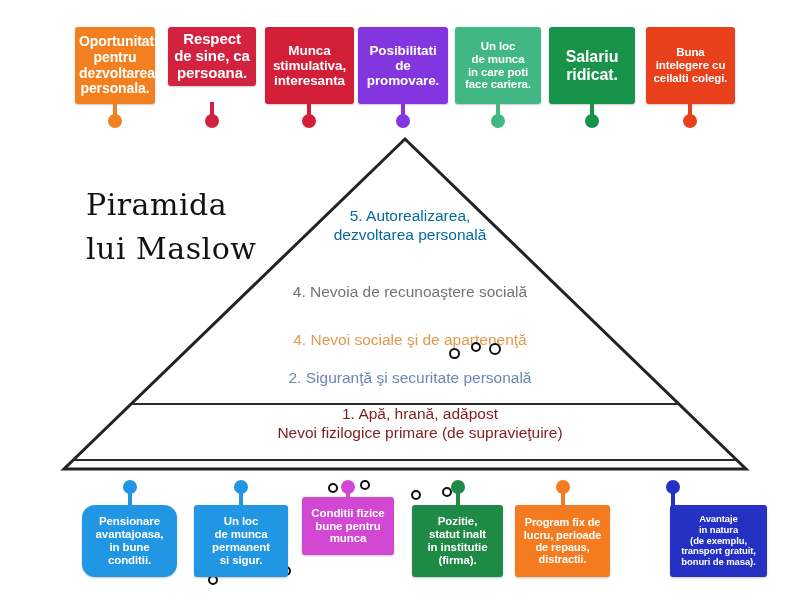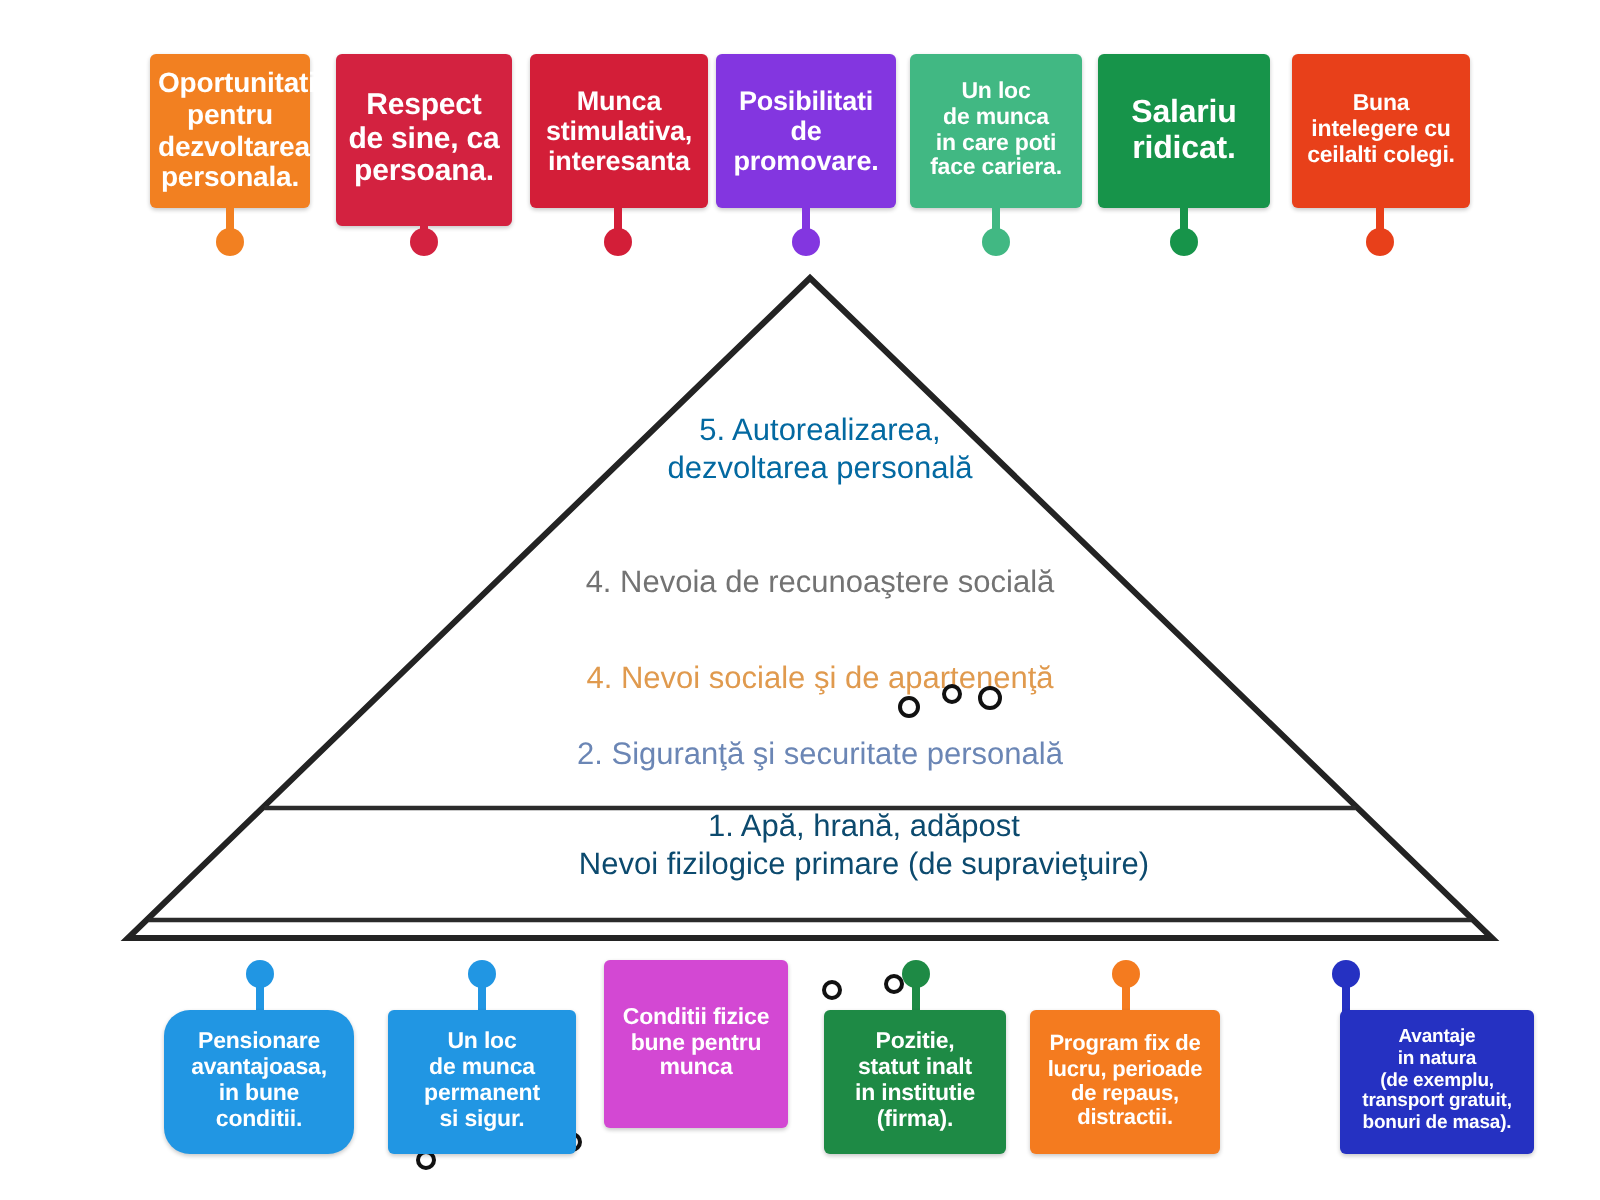--- a/index.html
+++ b/index.html
@@ -119,21 +119,21 @@
 
 <div id="stage">
 
   <div id="top-callouts">
       <div class="callout" style="left: 75px; top: 27px; width: 80px; height: 77px; background: rgb(242, 128, 33); font-size: 14px;">
         <span class="ctext">Oportunitati
 pentru
 dezvoltarea
 personala.</span>
       </div>
-      <div class="callout" style="left: 168px; top: 27px; width: 88px; height: 86px; background: rgb(211, 34, 64); font-size: 15px;">
+      <div class="callout" style="left: 168px; top: 27px; width: 88px; height: 59px; background: rgb(211, 34, 64); font-size: 15px;">
         <span class="ctext">Respect
 de sine, ca
 persoana.</span>
       </div>
       <div class="callout" style="left: 265px; top: 27px; width: 89px; height: 77px; background: rgb(211, 30, 56); font-size: 13.5px;">
         <span class="ctext">Munca
 stimulativa,
 interesanta</span>
       </div>
       <div class="callout" style="left: 358px; top: 27px; width: 90px; height: 77px; background: rgb(131, 54, 224); font-size: 13.5px;">
@@ -197,40 +197,42 @@
           <line x1="-21.9" x2="711.9" y1="360" y2="360" stroke="#2b2b2b" stroke-width="2.2"></line>
           <line x1="-63.2" x2="753.2" y1="400" y2="400" stroke="#2b2b2b" stroke-width="2.2"></line>
         </g>
     </svg>
     <div id="pyr-labels">
         <div class="tier-label" style="left: 240px; top: 72px; width: 220px; color: #0369a1; font-size: 15.5px;">5. Autorealizarea,
 dezvoltarea personală</div>
         <div class="tier-label" style="left: 170px; top: 148px; width: 360px; color: #737373; font-size: 15.5px;">4. Nevoia de recunoaştere socială</div>
         <div class="tier-label" style="left: 170px; top: 196px; width: 360px; color: rgb(224, 154, 78); font-size: 15.5px;">4. Nevoi sociale şi de apartenenţă</div>
         <div class="tier-label" style="left: 170px; top: 234px; width: 360px; color: rgb(107, 134, 181); font-size: 15.5px;">2. Siguranţă şi securitate personală</div>
-        <div class="tier-label" style="left: 162px; top: 270px; width: 420px; color: #0c4a6e; font-size: 15.5px;">1. Apă, hrană, adăpost
+        <div class="tier-label" style="left: 150px; top: 270px; width: 420px; color: #7f1d1d; font-size: 15.5px;">1. Apă, hrană, adăpost
 Nevoi fizilogice primare (de supravieţuire)</div>
       </div>
     <div id="pyr-markers">
         <div class="ring" style="left: 389px; top: 213px; width: 11px; height: 11px;"></div>
         <div class="ring" style="left: 411px; top: 207px; width: 10px; height: 10px;"></div>
         <div class="ring" style="left: 429px; top: 208px; width: 12px; height: 12px;"></div>
         <div class="ring" style="left: 382px; top: 352px; width: 10px; height: 10px;"></div>
         <div class="ring" style="left: 300px; top: 345px; width: 10px; height: 10px;"></div>
         <div class="ring" style="left: 268px; top: 348px; width: 10px; height: 10px;"></div>
         <div class="ring" style="left: 265px; top: 375px; width: 10px; height: 10px;"></div>
         <div class="ring" style="left: 278px; top: 367px; width: 10px; height: 10px;"></div>
         <div class="ring" style="left: 187px; top: 391px; width: 10px; height: 10px;"></div>
         <div class="ring" style="left: 148px; top: 440px; width: 10px; height: 10px;"></div>
         <div class="ring" style="left: 196px; top: 432px; width: 10px; height: 10px;"></div>
         <div class="ring" style="left: 221px; top: 431px; width: 10px; height: 10px;"></div>
         <div class="ring" style="left: 351px; top: 355px; width: 10px; height: 10px;"></div>
       </div>
   </div>
 
+  <div id="title">Piramida
+lui Maslow</div>
 
   <div id="bottom-pins">
       <div class="pin up" style="left: 123px; top: 480px;">
         <div class="stem" style="background: rgb(33, 150, 227);"></div>
         <div class="bulb" style="background: rgb(33, 150, 227);"></div>
       </div>
       <div class="pin up" style="left: 234px; top: 480px;">
         <div class="stem" style="background: rgb(33, 150, 227);"></div>
         <div class="bulb" style="background: rgb(33, 150, 227);"></div>
       </div>
@@ -257,21 +259,21 @@
 avantajoasa,
 in bune
 conditii.</span>
       </div>
       <div class="callout" style="left: 194px; top: 505px; width: 94px; height: 72px; background: rgb(33, 150, 227); font-size: 11.5px;">
         <span class="ctext">Un loc
 de munca
 permanent
 si sigur.</span>
       </div>
-      <div class="callout" style="left: 302px; top: 480px; width: 92px; height: 84px; background: rgb(211, 72, 211); font-size: 11.5px;">
+      <div class="callout" style="left: 302px; top: 497px; width: 92px; height: 58px; background: rgb(211, 72, 211); font-size: 11.5px;">
         <span class="ctext">Conditii fizice
 bune pentru
 munca</span>
       </div>
       <div class="callout" style="left: 412px; top: 505px; width: 91px; height: 72px; background: rgb(30, 138, 69); font-size: 11.5px;">
         <span class="ctext">Pozitie,
 statut inalt
 in institutie
 (firma).</span>
       </div>

